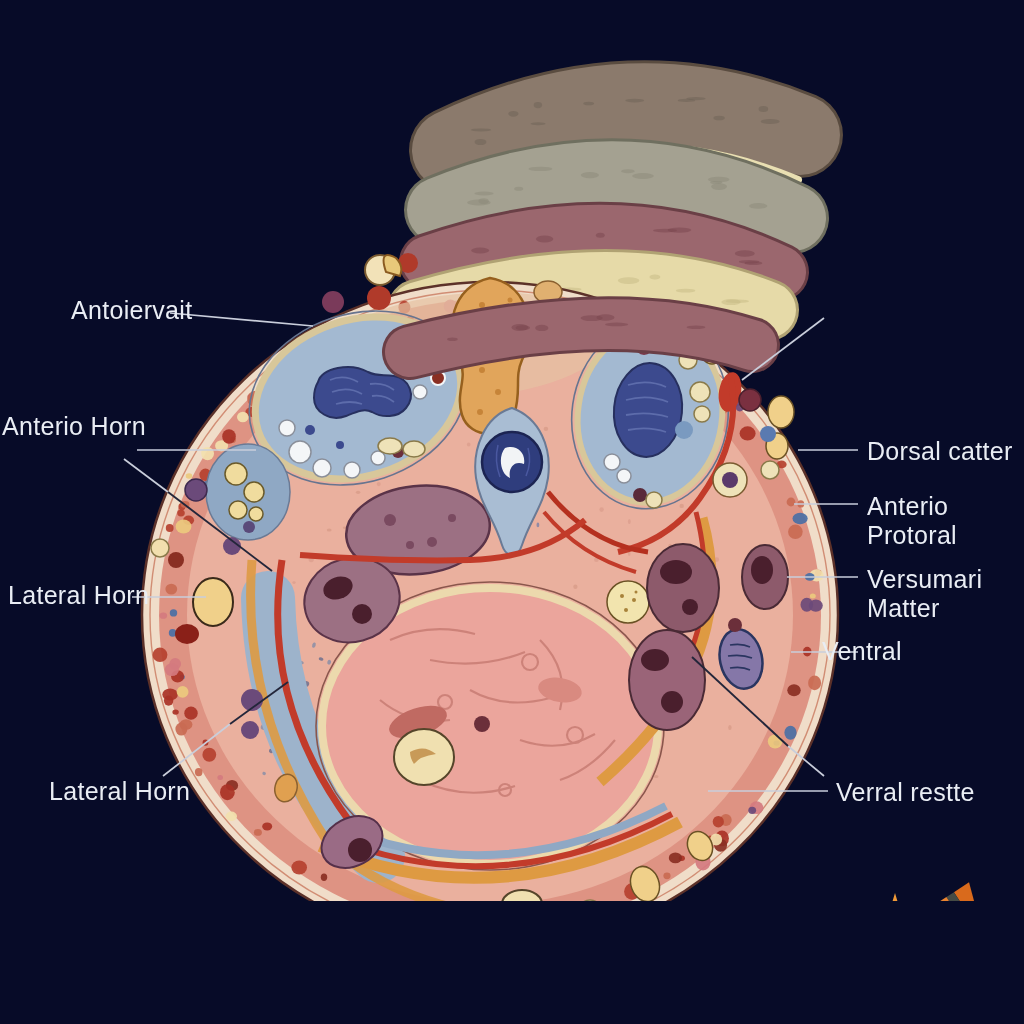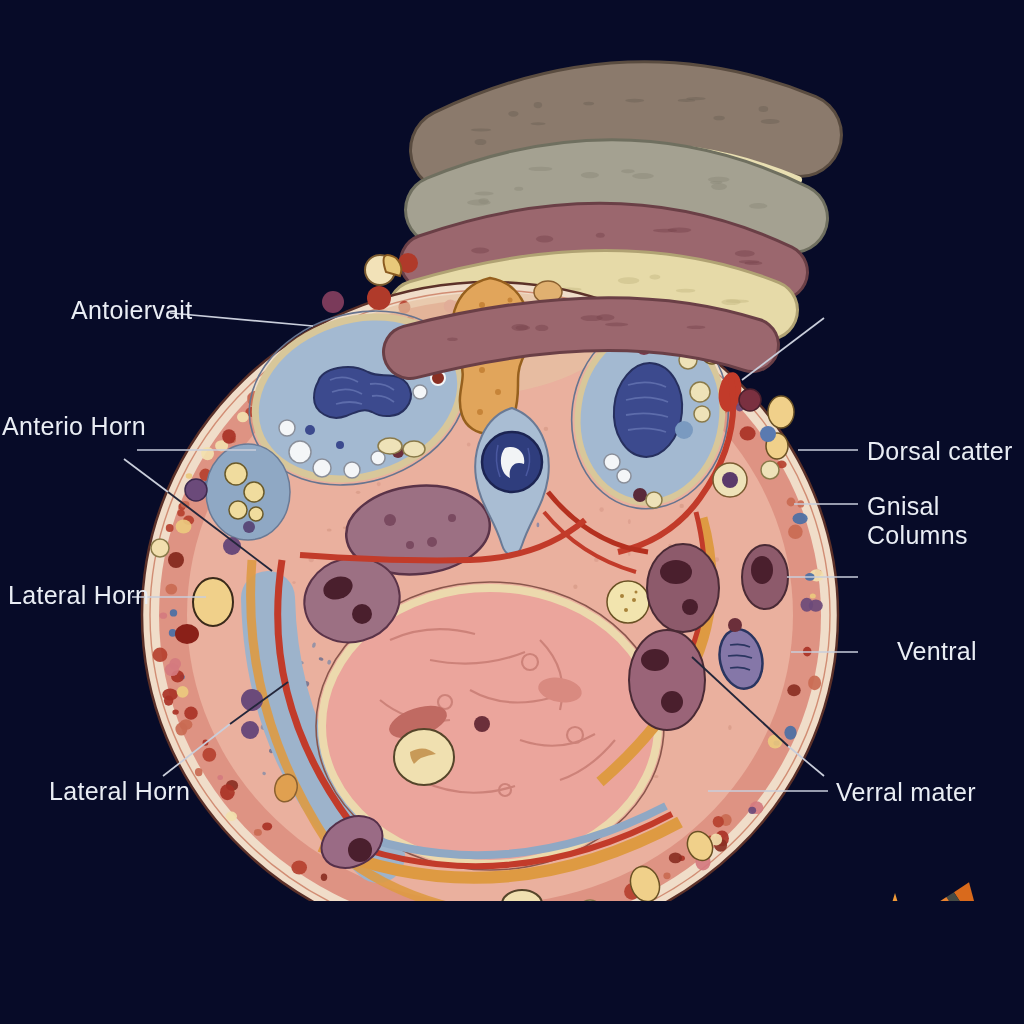--- a/index.html
+++ b/index.html
@@ -719,18 +719,22 @@
     <path fill="#f09a38" d="M970,925 L974.5,942.5 L992,947 L974.5,951.5 L970,969 L965.5,951.5 L948,947 L965.5,942.5 Z"></path>
   </g>
 </svg>
 
   <div class="lbl" style="left:71px;top:296px">Antoiervait</div>
   <div class="lbl" style="left:2px;top:412px">Anterio Horn</div>
   <div class="lbl" style="left:8px;top:581px">Lateral Horn</div>
   <div class="lbl" style="left:49px;top:777px">Lateral Horn</div>
   <div class="lbl" style="left:867px;top:437px">Dorsal catter</div>
   <div class="lbl" style="left:867px;top:492px">
-    <div>Gnisal</div>
-    <div>Columns</div>
+    <div>Anterio</div>
+    <div>Protoral</div>
   </div>
-  <div class="lbl" style="left:897px;top:637px">Ventral</div>
-  <div class="lbl" style="left:836px;top:778px">Verral mater</div>
+  <div class="lbl" style="left:867px;top:565px">
+    <div>Versumari</div>
+    <div>Matter</div>
+  </div>
+  <div class="lbl" style="left:822px;top:637px">Ventral</div>
+  <div class="lbl" style="left:836px;top:778px">Verral restte</div>
 </div>
 
 </body></html>

